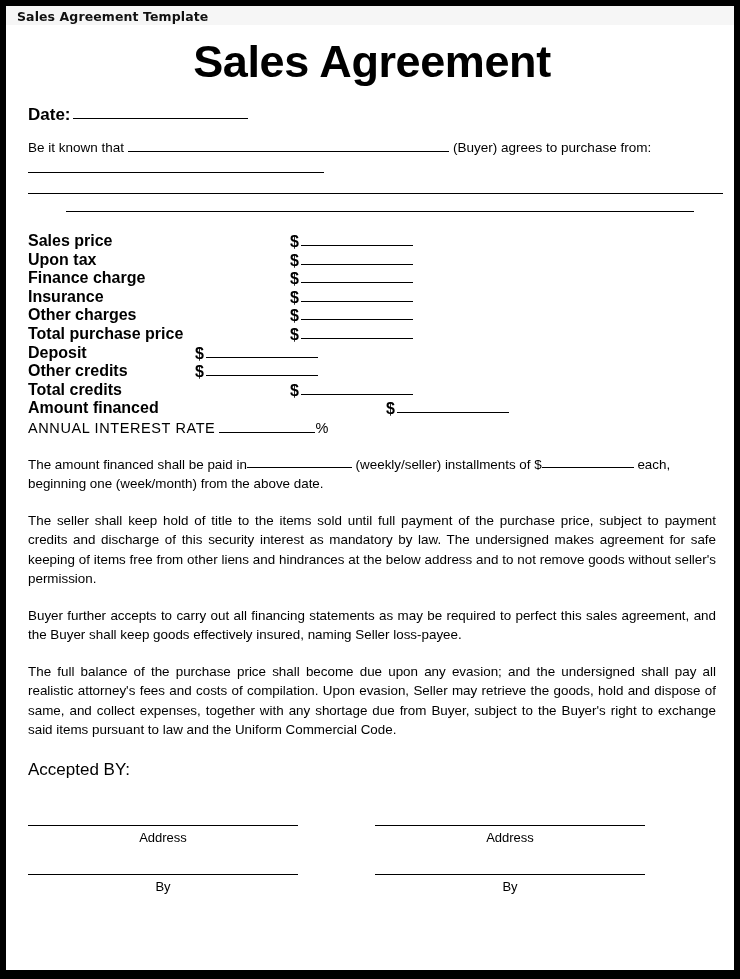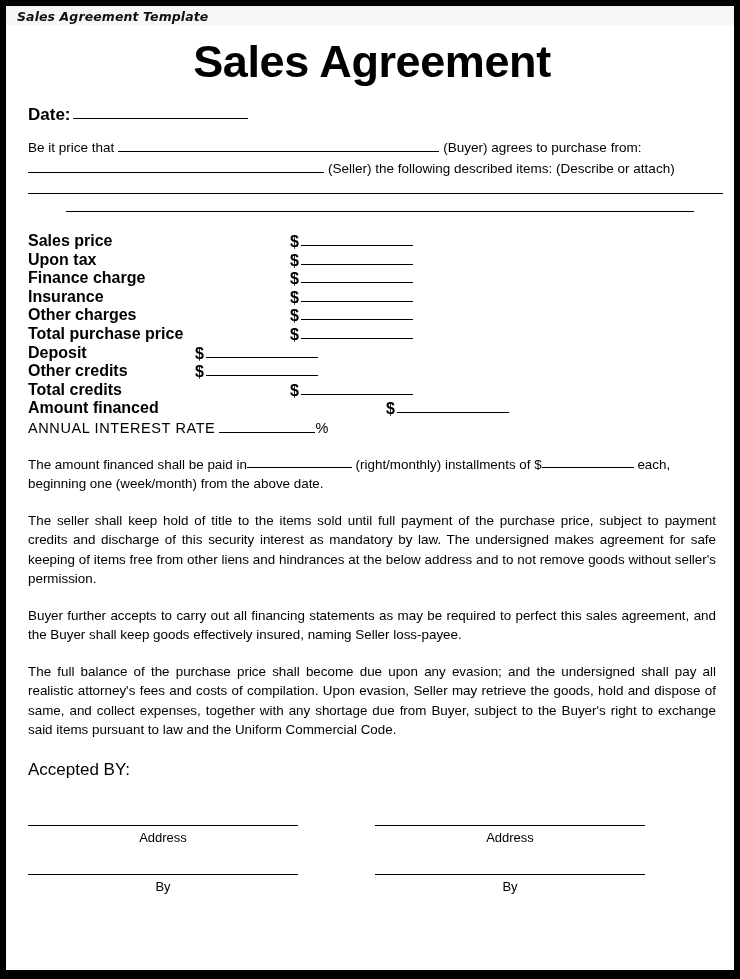--- a/index.html
+++ b/index.html
@@ -33,21 +33,20 @@
   .template-band {
     box-sizing: border-box;
     width: 100%;
     height: 19px;
     background: #f6f6f6;
     padding: 1px 0 0 11px;
   }
   .template-band-label {
     font-family: "DejaVu Sans", sans-serif;
     font-size: 12.5px;
-    font-style: italic;
     font-weight: bold;
     letter-spacing: .1px;
     line-height: 17px;
     color: #111111;
     white-space: nowrap;
   }
 
   
   .content {
     position: relative;
@@ -210,24 +209,24 @@
   <div class="content">
 
     <div class="doc-title">Sales Agreement</div>
 
     <div class="date-row">
       <span>Date:</span><span class="blank"></span>
     </div>
 
     <div class="intro">
       <div class="intro-line-1">
-        <span>Be it price that</span><span class="blank"></span><span>(Buyer) agrees to purchase from:</span>
+        <span>Be it known that</span><span class="blank"></span><span>(Buyer) agrees to purchase from:</span>
       </div>
       <div class="intro-line-2">
-        <span class="blank"></span><span>(Seller) the following described items:  (Describe or attach)</span>
+        <span class="blank"></span>
       </div>
     </div>
 
     <div class="desc-rules">
       <div class="rule-long"></div>
       <div class="rule-short"></div>
     </div>
 
     <div class="price-table">
         <div class="price-row"><span class="price-label">Sales price</span><span class="price-amount" style="left: 262px;"><span>$</span><span class="blank"></span></span></div>
@@ -241,21 +240,21 @@
         <div class="price-row"><span class="price-label">Total credits</span><span class="price-amount" style="left: 262px;"><span>$</span><span class="blank"></span></span></div>
         <div class="price-row"><span class="price-label">Amount financed</span><span class="price-amount" style="left: 358px;"><span>$</span><span class="blank"></span></span></div>
       </div>
 
     <div class="air-row">
       <span>ANNUAL  INTEREST  RATE</span><span class="blank"></span><span>%</span>
     </div>
 
     <div class="para installments">
       <span>The  amount  financed  shall  be  paid  in</span><span class="blank blank-a"></span>
-      <span>(right/monthly)  installments  of  $</span><span class="blank blank-b"></span>
+      <span>(weekly/seller)  installments  of  $</span><span class="blank blank-b"></span>
       <span>each,</span><br>
       <span>beginning  one  (week/month)  from  the  above  date.</span>
     </div>
 
     <div class="para">The seller shall keep hold of title to the items sold until full payment of the purchase price, subject to payment credits and discharge of this security interest as mandatory by law. The undersigned makes agreement for safe keeping of items free from other liens and hindrances at the below address and to not remove goods without seller's permission.</div>
 
     <div class="para">Buyer further accepts to carry out all financing statements as may be required to perfect this sales agreement, and the Buyer shall keep goods effectively insured, naming Seller loss-payee.</div>
 
     <div class="para">The full balance of the purchase price shall become due upon any evasion; and the undersigned shall pay all realistic attorney's fees and costs of compilation. Upon evasion, Seller may retrieve the goods, hold and dispose of same, and collect expenses, together with any shortage due from Buyer, subject to the Buyer's right to exchange said items pursuant to law and the Uniform Commercial Code.</div>
 

